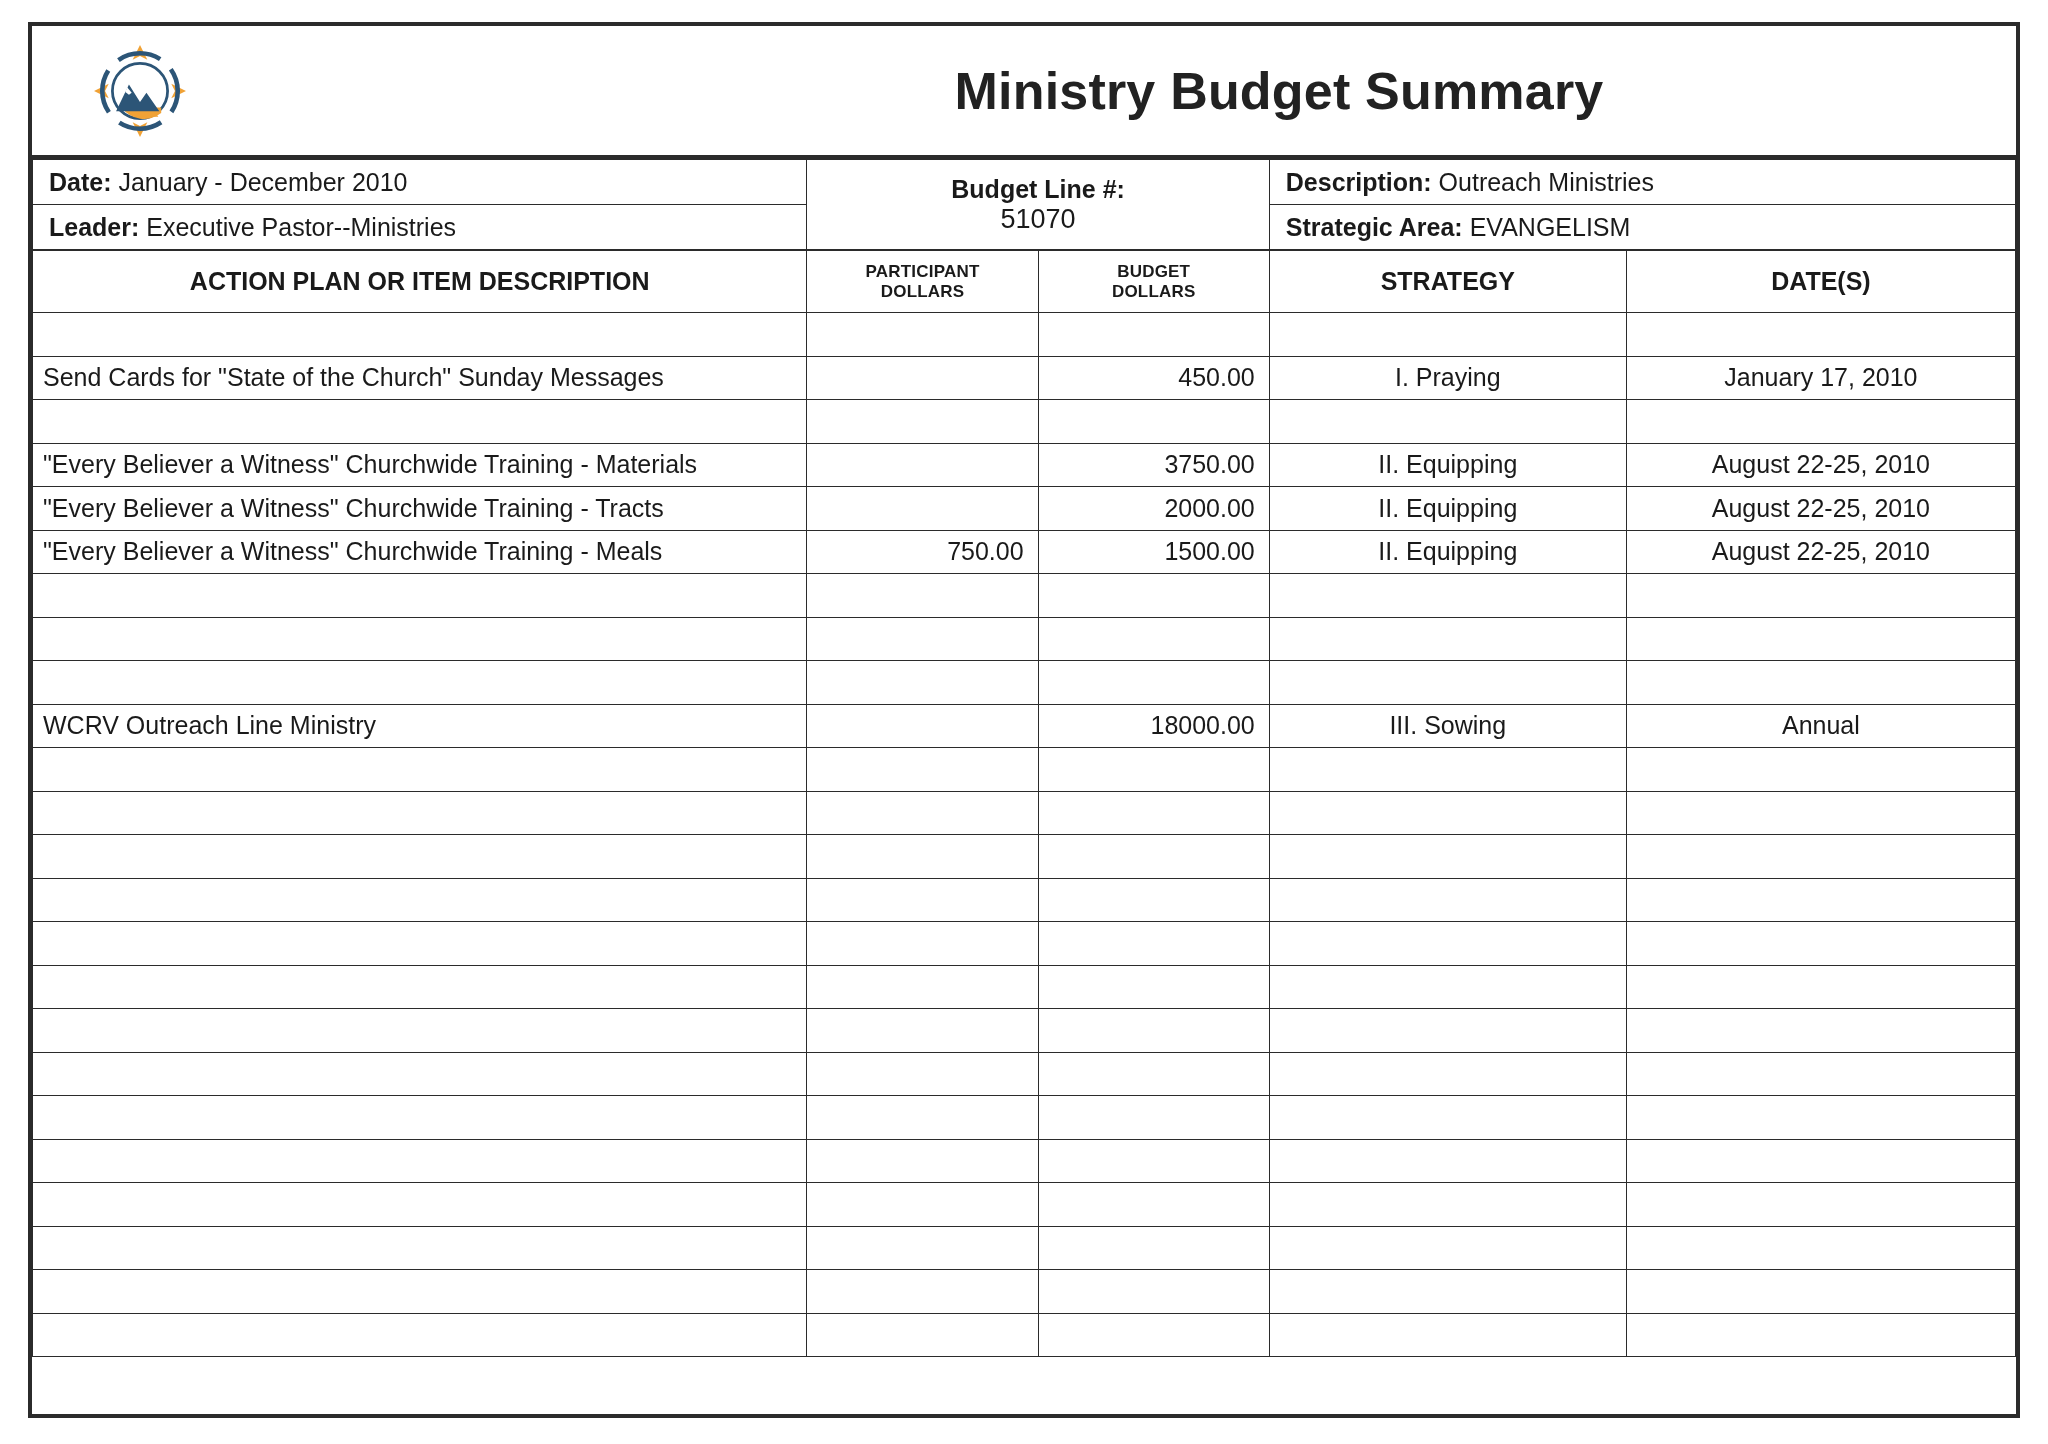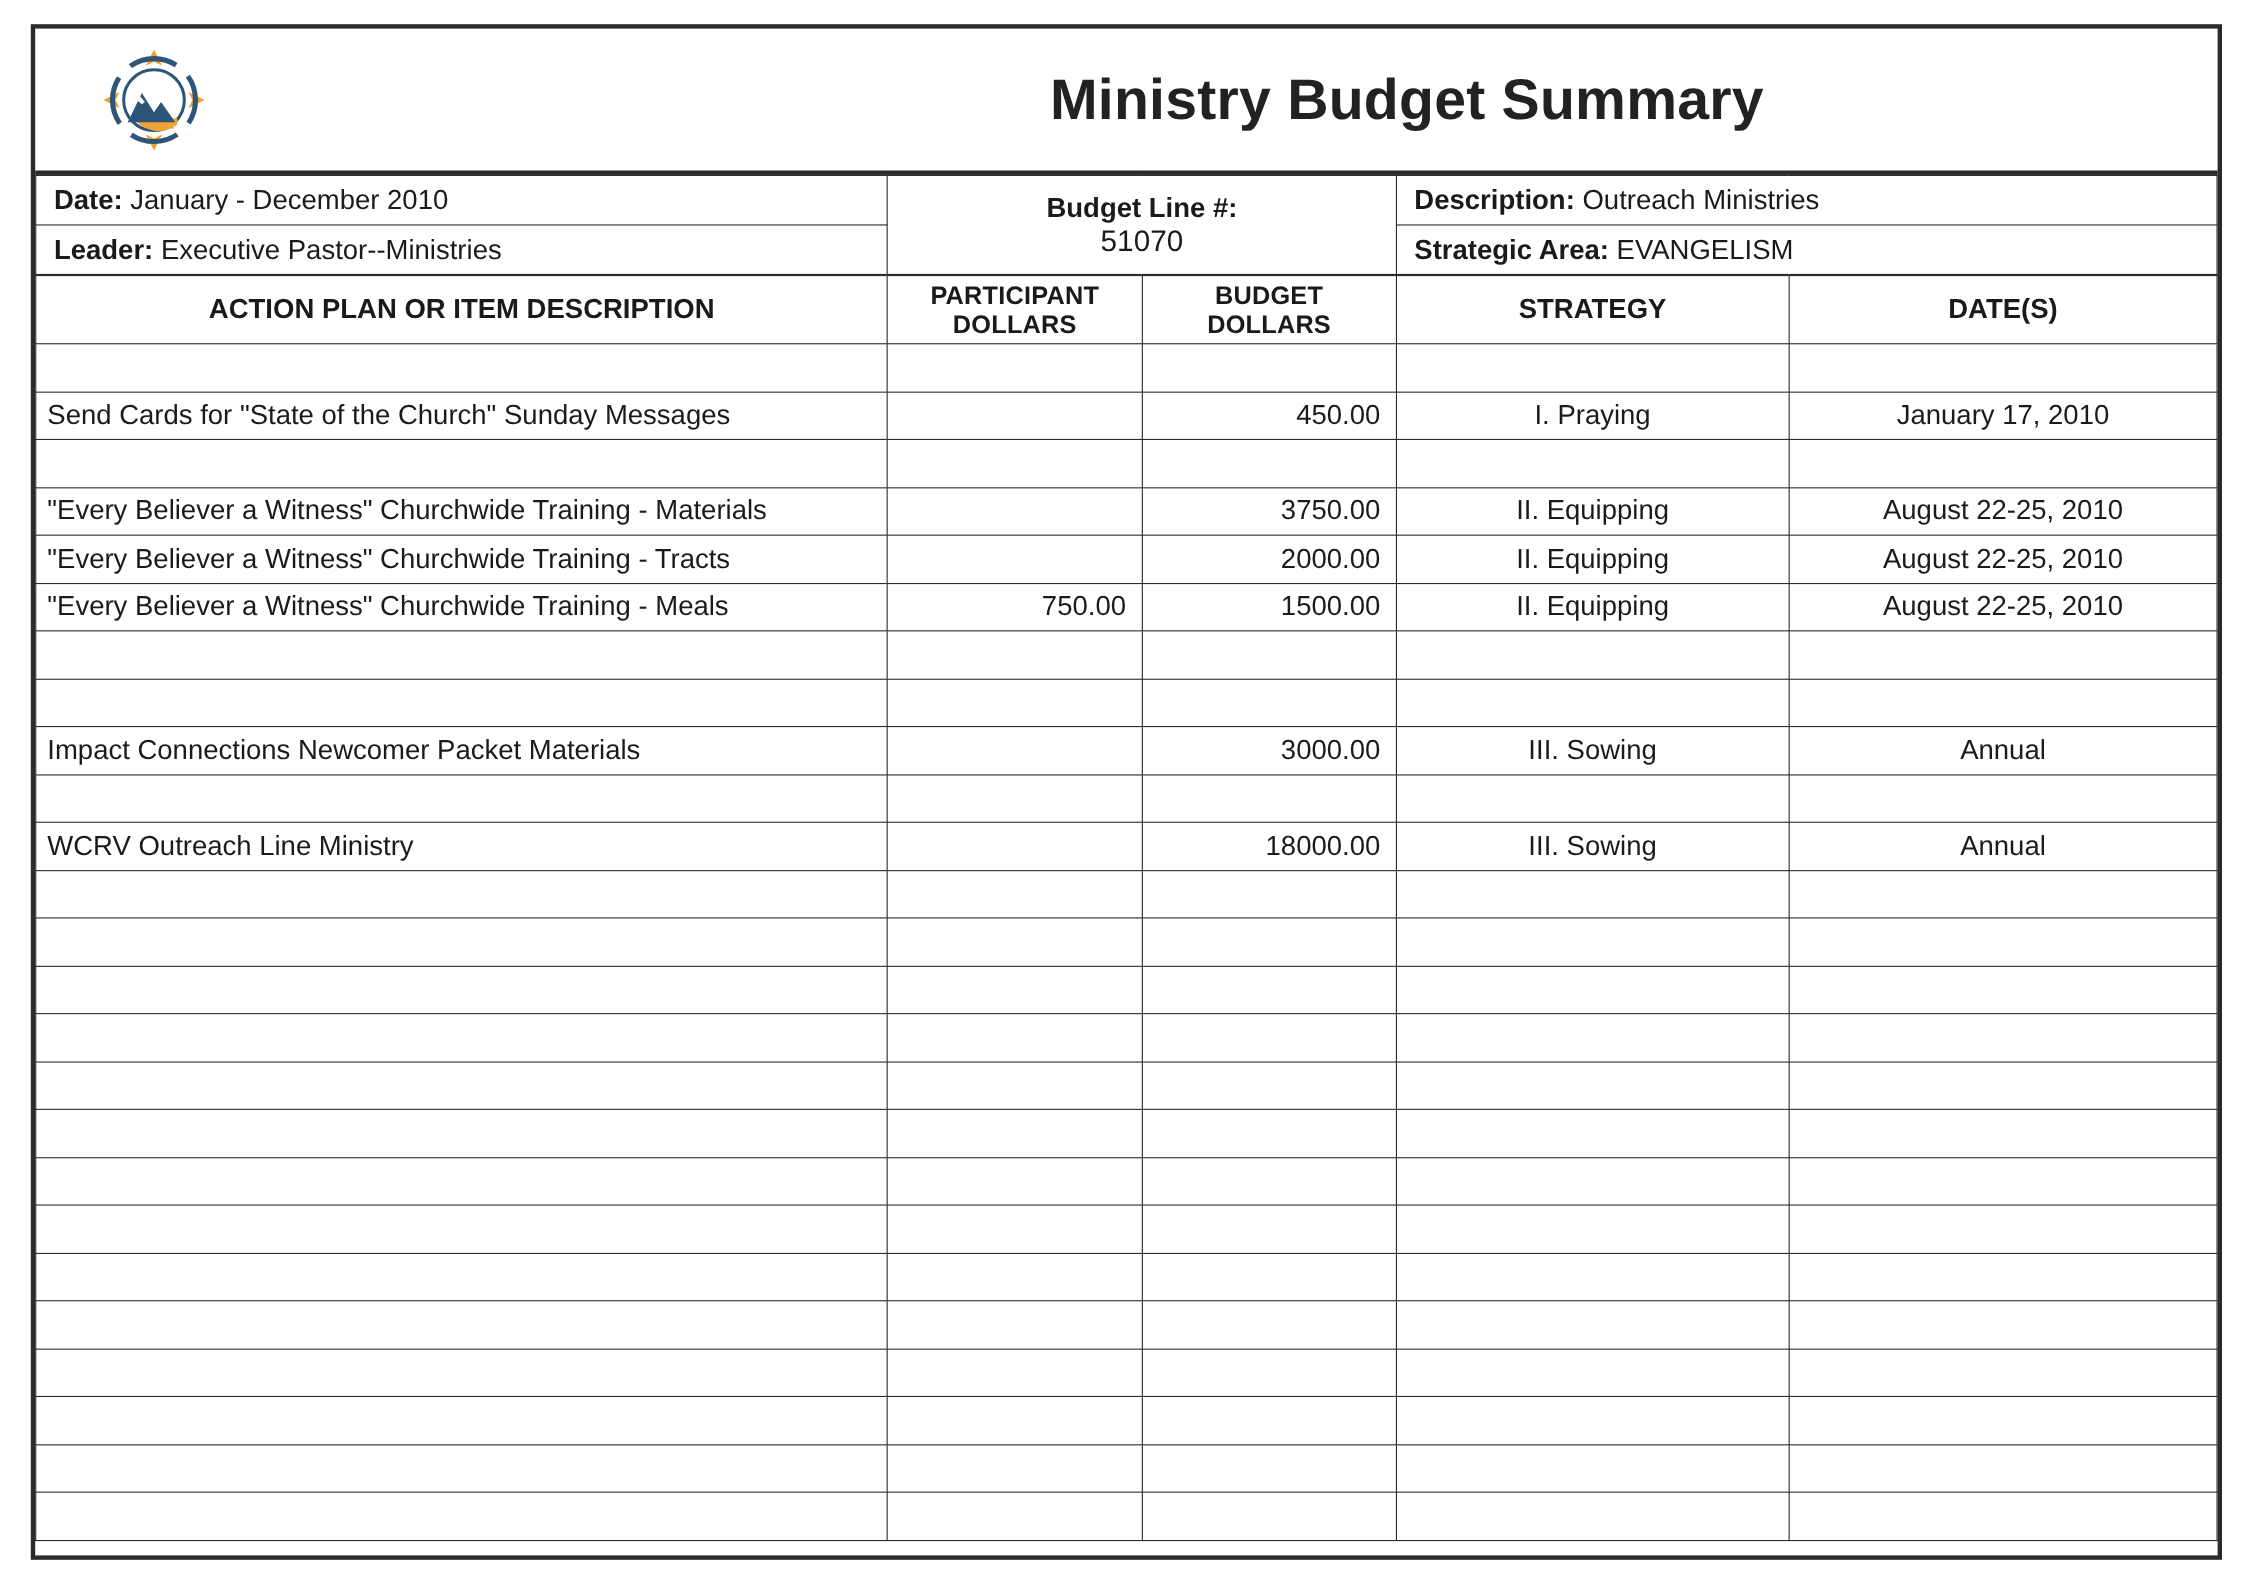--- a/index.html
+++ b/index.html
@@ -127,21 +127,21 @@
     text-align: center;
     font-weight: bold;
     height: 62px;
     font-size: 25px;
     line-height: 1.15;
     white-space: normal;
     border-top: 3px solid #2b2b2b;
     border-bottom: 3px solid #2b2b2b;
   }
   .colhead td.small {
-    font-size: 23px;
+    font-size: 17px;
     letter-spacing: 0.2px;
   }
 
   
   .body-row td {
     height: 43.5px;
     border-top: 1px solid #8a8a8a;
     border-bottom: 1px solid #8a8a8a;
     border-left: 1px solid #2b2b2b;
     border-right: 1px solid #2b2b2b;
@@ -291,27 +291,20 @@
             <td class="ctr"></td>
           </tr>
           <tr class="body-row">
             <td class="desc"></td>
             <td class="num"></td>
             <td class="num"></td>
             <td class="ctr"></td>
             <td class="ctr"></td>
           </tr>
           <tr class="body-row">
-            <td class="desc">Impact Connections Newcomer Packet Materials</td>
-            <td class="num"></td>
-            <td class="num">3000.00</td>
-            <td class="ctr">III. Sowing</td>
-            <td class="ctr">Annual</td>
-          </tr>
-          <tr class="body-row">
             <td class="desc"></td>
             <td class="num"></td>
             <td class="num"></td>
             <td class="ctr"></td>
             <td class="ctr"></td>
           </tr>
           <tr class="body-row">
             <td class="desc">WCRV Outreach Line Ministry</td>
             <td class="num"></td>
             <td class="num">18000.00</td>

